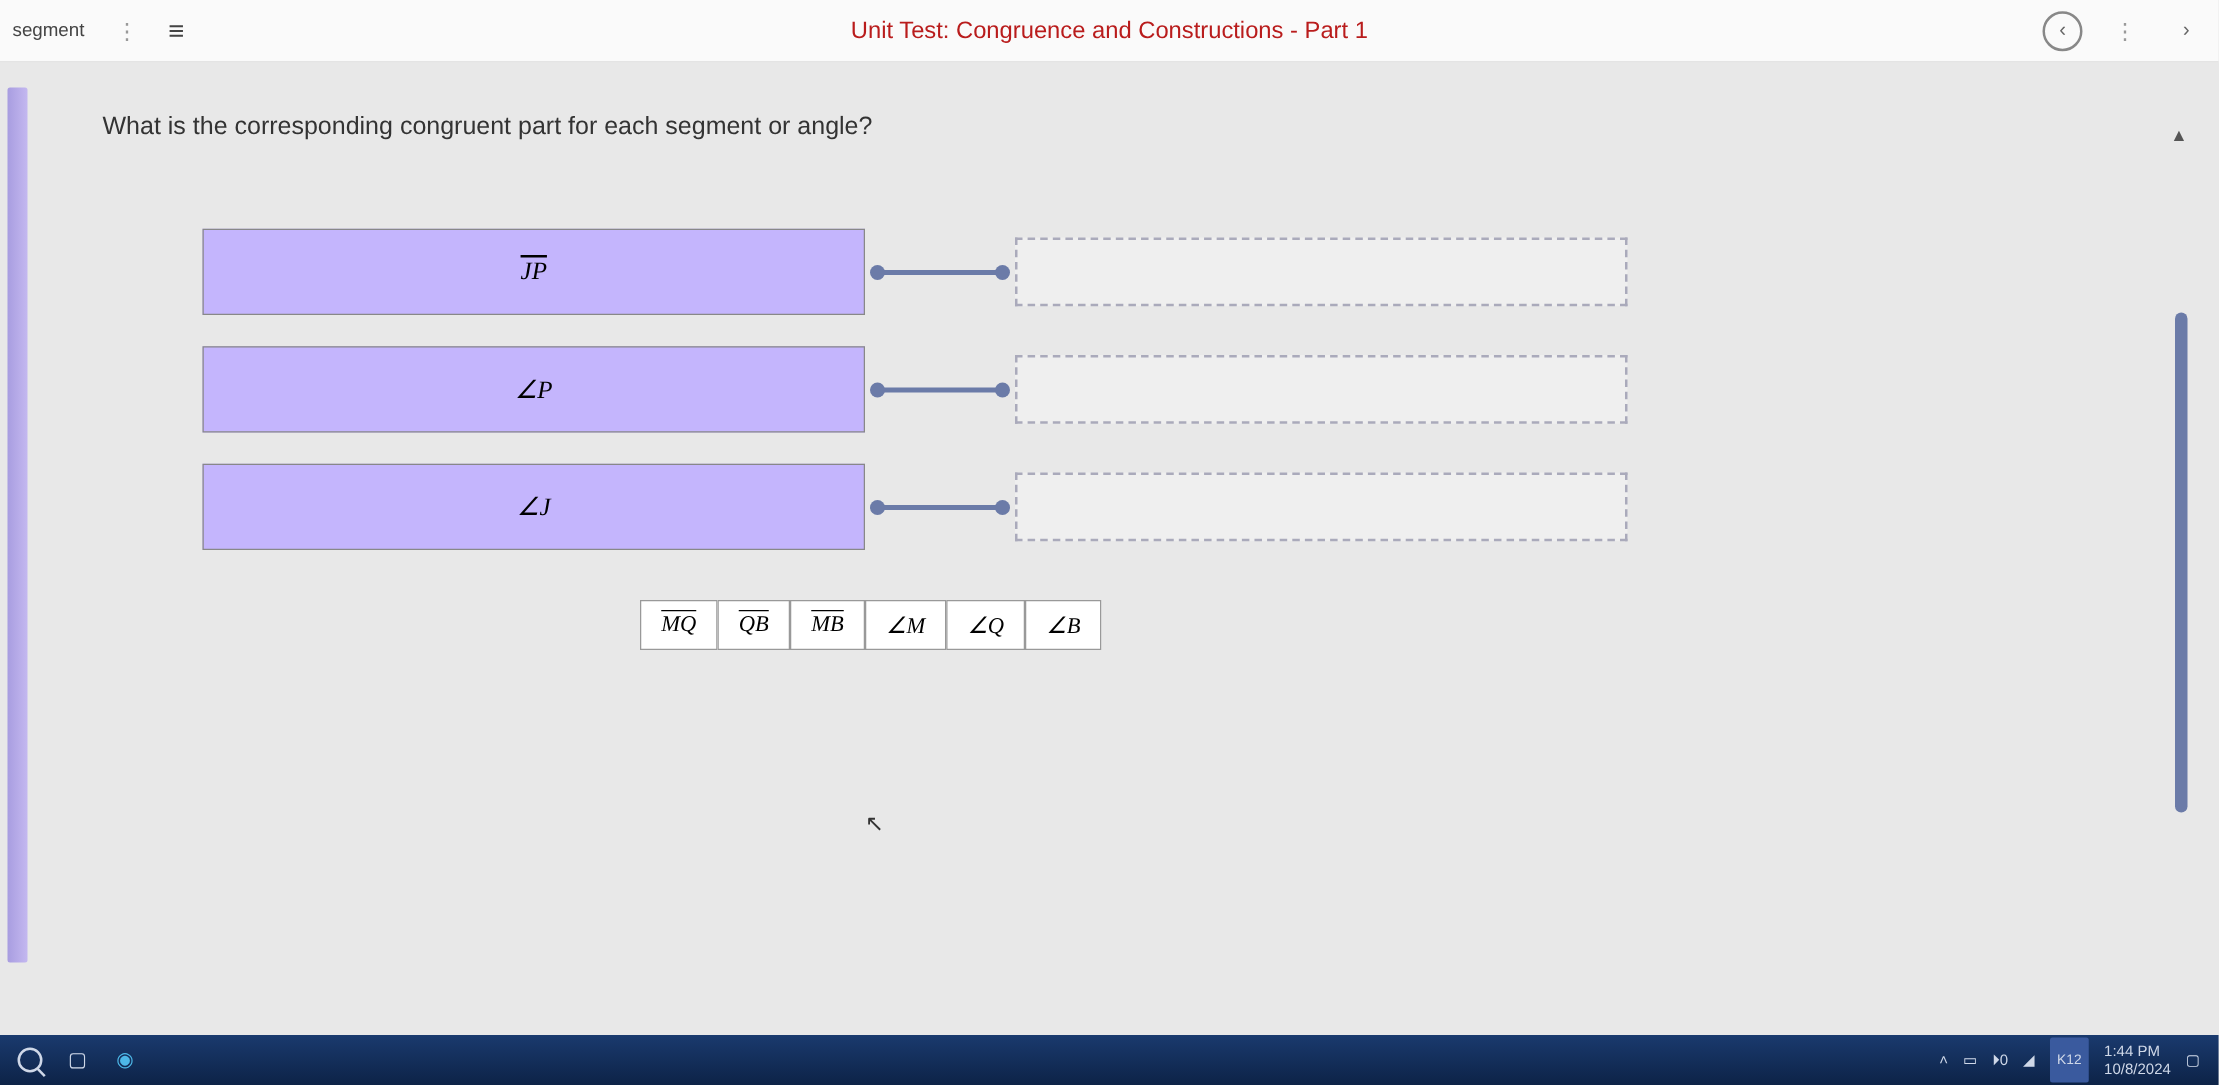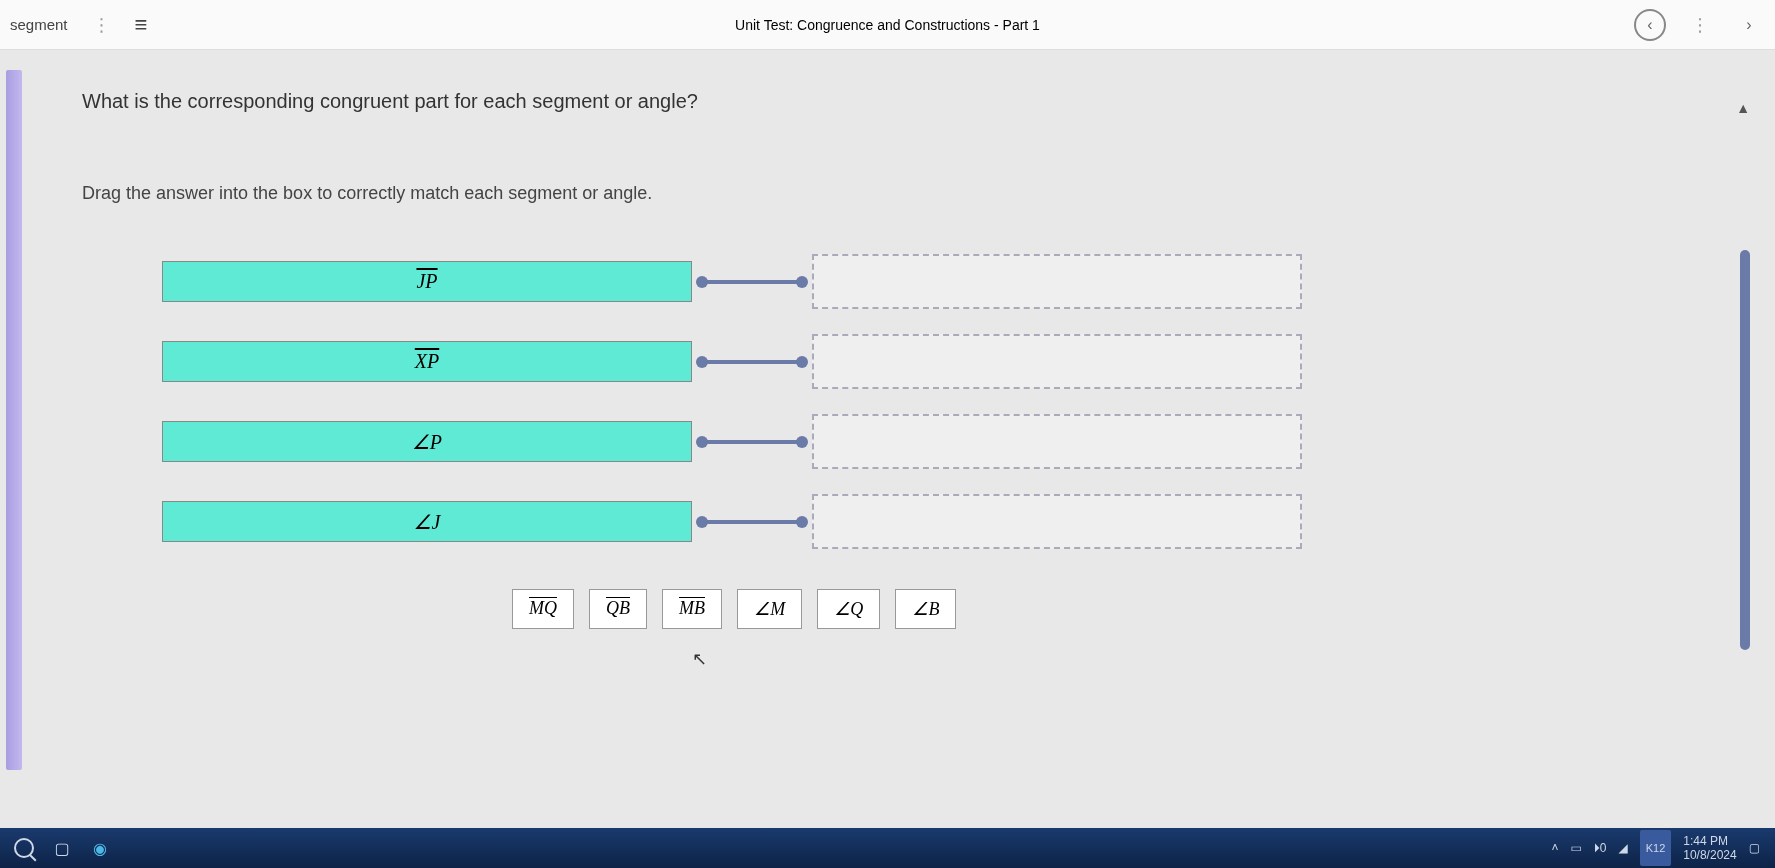--- a/index.html
+++ b/index.html
@@ -34,22 +34,22 @@
     .hamburger {
       font-size: 22px;
       color: #444;
       padding: 0 15px;
       cursor: pointer;
     }
     .page-title {
       position: absolute;
       left: 50%;
       transform: translateX(-50%);
-      font-size: 14px;
-      color: #000000;
+      font-size: 19px;
+      color: #b91c1c;
       font-weight: 400;
     }
     .top-right {
       position: absolute;
       right: 10px;
       display: flex;
       align-items: center;
       gap: 15px;
     }
     .circle-btn {
@@ -96,23 +96,23 @@
     .match-rows {
       margin-left: 80px;
     }
     .match-row {
       display: flex;
       align-items: center;
       margin-bottom: 25px;
     }
     .prompt-box {
       width: 530px;
-      height: 41px;
+      height: 69px;
       border: 1px solid #888;
-      background: #5eead4;
+      background: #c4b5fd;
       display: flex;
       align-items: center;
       justify-content: center;
       font-size: 20px;
       font-family: 'Times New Roman', serif;
       font-style: italic;
     }
     .overline { text-decoration: overline; }
     .connector {
       width: 100px;
@@ -135,21 +135,20 @@
       width: 490px;
       height: 55px;
       border: 2px dashed #aab;
       background: rgba(255,255,255,0.3);
     }
 
     .answer-bank {
       margin-left: 430px;
       margin-top: 40px;
       display: flex;
-      gap: 15px;
     }
     .answer-tile {
       border: 1px solid #999;
       background: #fff;
       padding: 8px 16px;
       font-family: 'Times New Roman', serif;
       font-style: italic;
       font-size: 18px;
       cursor: grab;
     }
@@ -246,33 +245,25 @@
       <span>›</span>
     </div>
   </div>
 </div>
 
 <div class="main-area">
   <div class="left-rail"></div>
 
   <div class="question-panel">
     <div class="question-text">What is the corresponding congruent part for each segment or angle?</div>
-    <div class="instruction-text">Drag the answer into the box to correctly match each segment or angle.</div>
 
     <div class="match-rows">
       <div class="match-row">
         <div class="prompt-box">
             <span class="overline">JP</span>
-          </div>
-        <div class="connector"></div>
-        <div class="drop-box"></div>
-      </div>
-      <div class="match-row">
-        <div class="prompt-box">
-            <span class="overline">XP</span>
           </div>
         <div class="connector"></div>
         <div class="drop-box"></div>
       </div>
       <div class="match-row">
         <div class="prompt-box">
             <span>∠P</span>
           </div>
         <div class="connector"></div>
         <div class="drop-box"></div>

